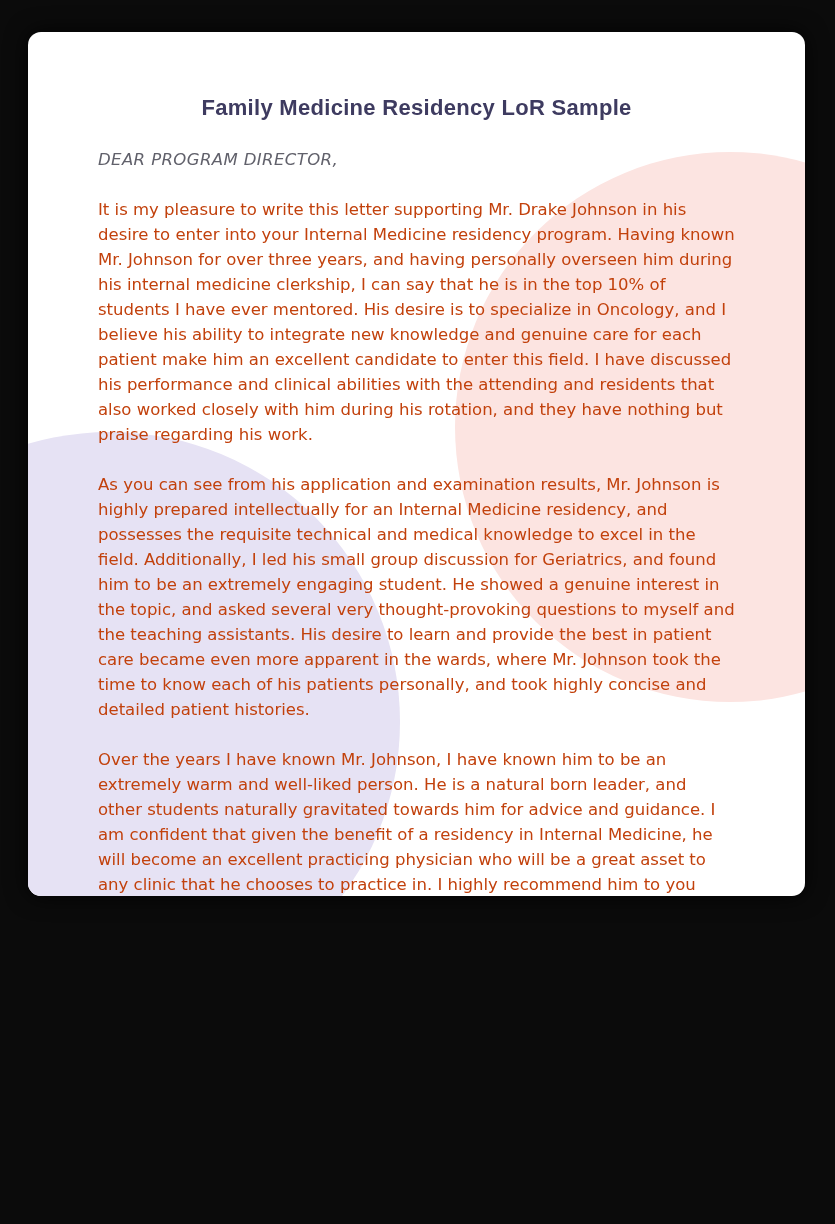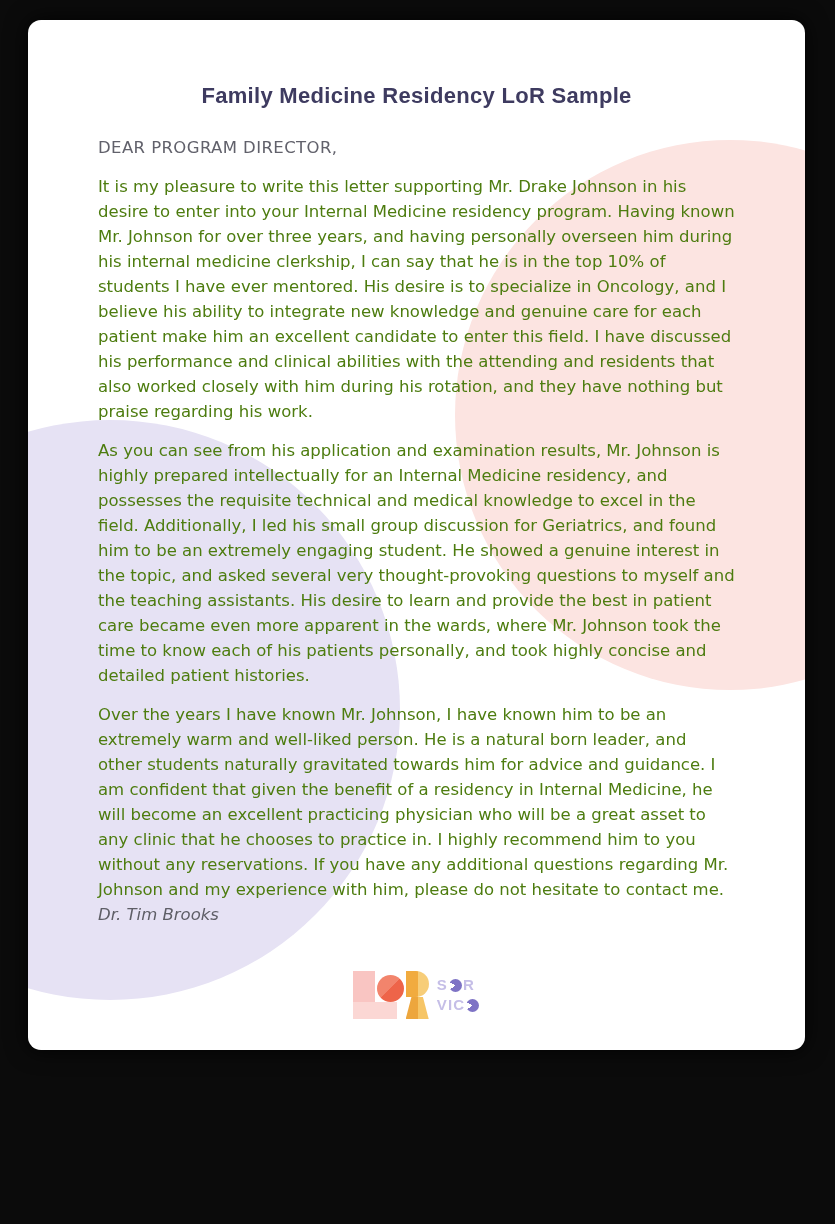--- a/index.html
+++ b/index.html
@@ -3,22 +3,22 @@
 <meta charset="utf-8">
 <style>
   html, body { margin: 0; padding: 0; }
   body {
     width: 835px; height: 1224px;
     background: #0b0b0b;
     position: relative;
     font-family: "DejaVu Sans", "Liberation Sans", sans-serif;
   }
   .page {
-    position: absolute; left: 28px; top: 20px;
-    width: 777px; height: 1030px;
+    position: absolute; left: 28px; top: 32px;
+    width: 777px; height: 864px;
     background: #ffffff;
     border-radius: 13px;
     overflow: hidden;
     box-shadow: 0 0 22px rgba(0,0,0,0.85);
   }
   .circle { position: absolute; border-radius: 50%; z-index: 0; }
   .circle.pink { width: 550px; height: 550px; left: 427px; top: 120px; background: #fce4e1; }
   .circle.lavender { width: 580px; height: 580px; left: -208px; top: 400px; background: #e6e2f4; }
 
   .content { position: relative; z-index: 1; padding: 0 70px; color: #5e5e66; }
@@ -28,30 +28,31 @@
     text-align: center;
     font-family: "Liberation Sans", sans-serif;
     font-weight: bold;
     font-size: 22px;
     line-height: 28px;
     color: #3e3b60;
     letter-spacing: 0.3px;
   }
   .salutation {
     margin: 25px 0 0;
+    font-style: italic;
     font-size: 16.5px;
     line-height: 25px;
     letter-spacing: 0.4px;
     color: #61616b;
   }
   p.body-par {
-    margin: 14px 0 0;
+    margin: 25px 0 0;
     font-size: 16.5px;
     line-height: 25px;
-    color: #4d7c0f;
+    color: #c2410c;
   }
   .closing { margin: 26px 0 0; font-style: italic; font-size: 16.5px; line-height: 25px; color: #5e5e66; }
   .closing.signature { margin: 0; }
 
   
   .logo-row {
     margin-top: 44px;
     display: flex;
     justify-content: center;
     align-items: center;

